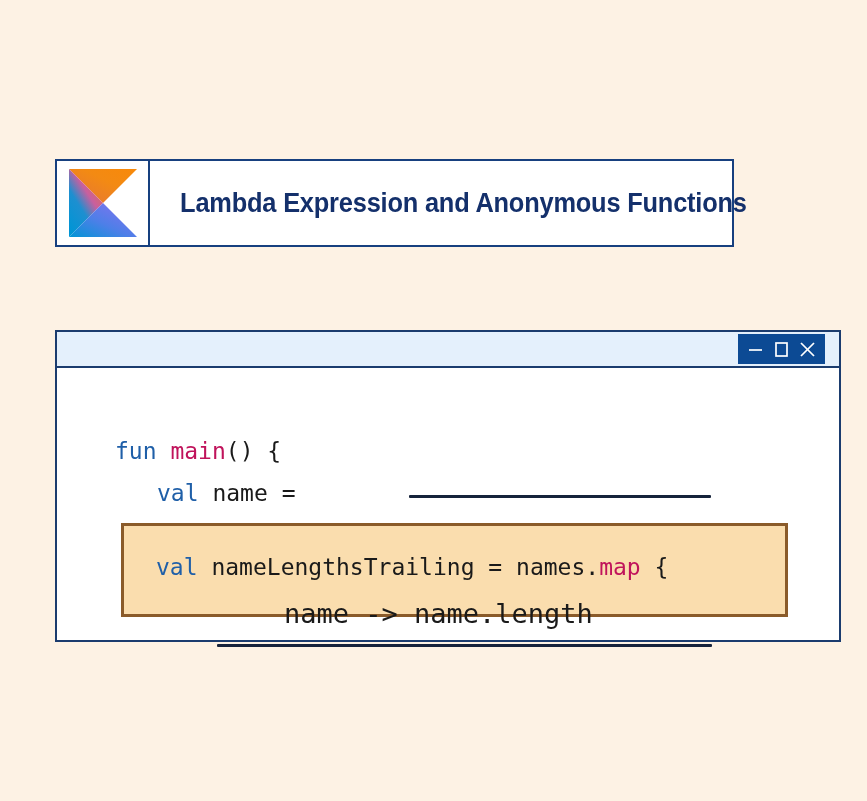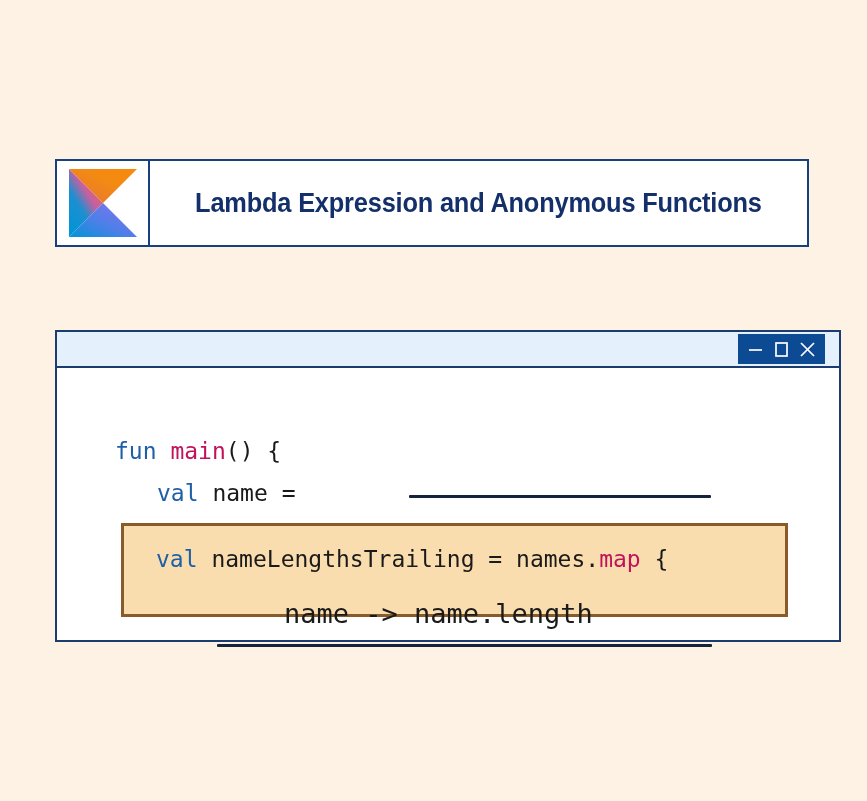--- a/index.html
+++ b/index.html
@@ -13,21 +13,21 @@
     font-family: "Liberation Sans", sans-serif;
     overflow: hidden;
     position: relative;
   }
 
   
   #header-banner {
     position: absolute;
     left: 55px;
     top: 159px;
-    width: 754px;
+    width: 679px;
     height: 88px;
     box-sizing: border-box;
     border: 2px solid #17407F;
     background: #FFFFFF;
     display: flex;
     align-items: stretch;
   }
   #logo-cell {
     width: 93px;
     flex: 0 0 93px;
@@ -137,21 +137,21 @@
     top: 155px;
     width: 667px;
     height: 94px;
     box-sizing: border-box;
     background: #FADDAE;
     border: 3px solid #8A5B2A;
   }
   #hl-line-1 {
     position: absolute;
     left: 32px;
-    top: 22px;
+    top: 30px;
     white-space: pre;
     line-height: 1;
     font-size: 23px;
   }
   #hl-line-2 {
     position: absolute;
     left: 160px;
     top: 74px;
     white-space: pre;
     line-height: 1;

